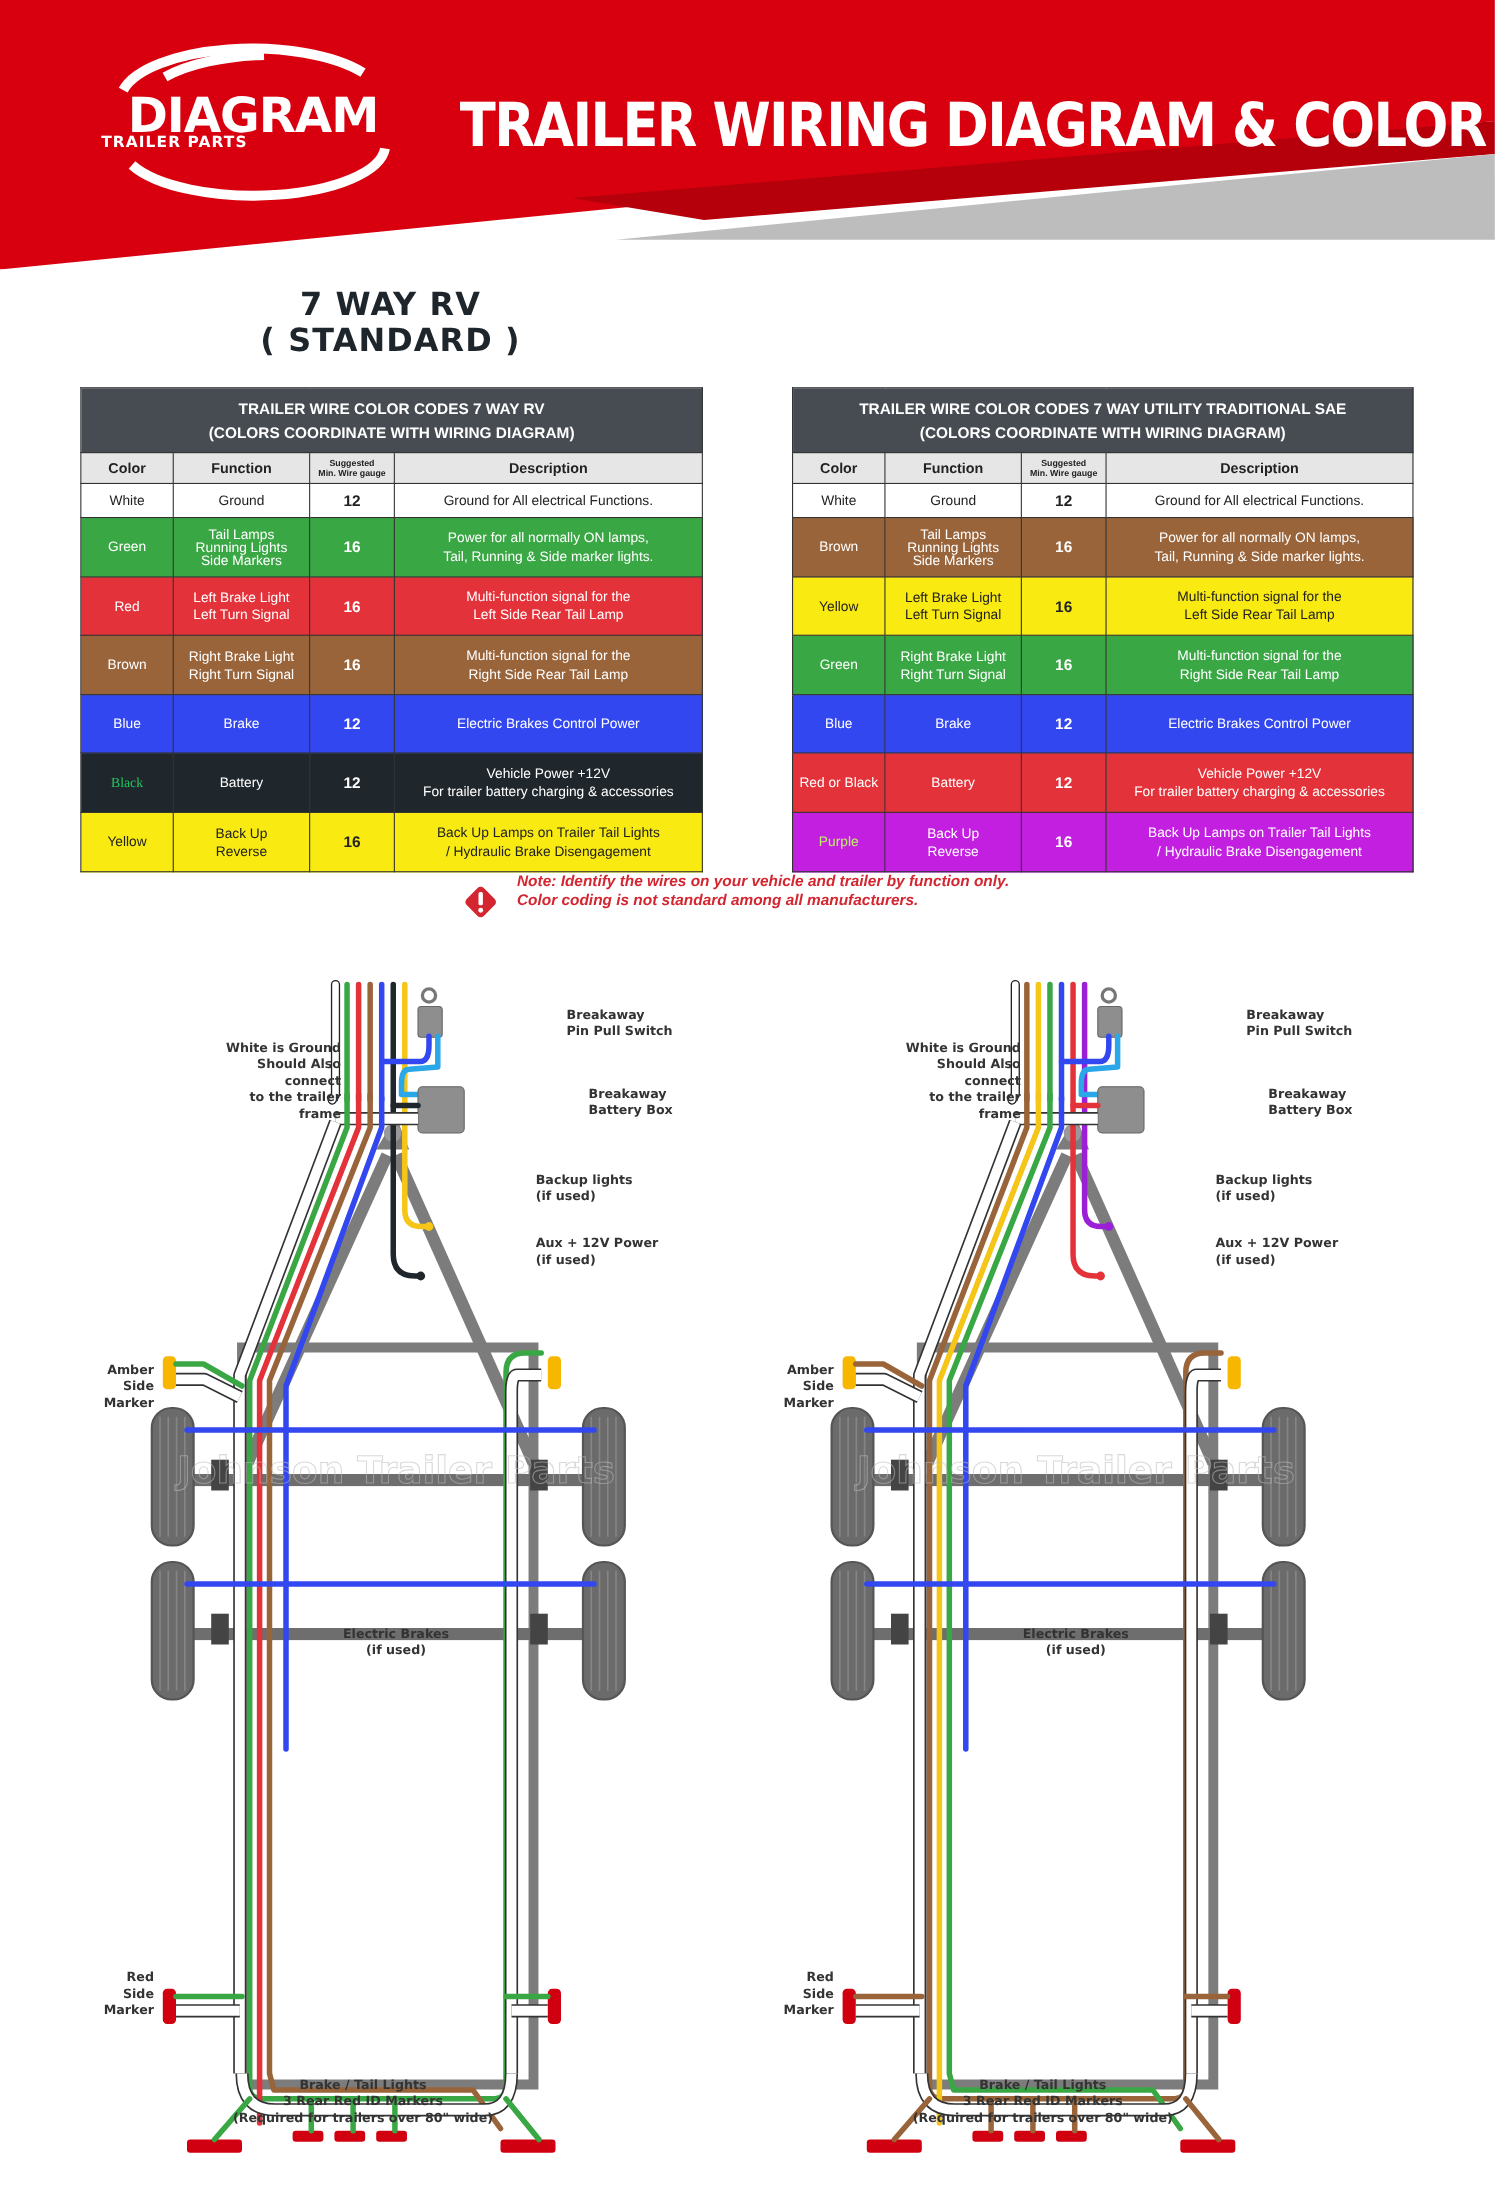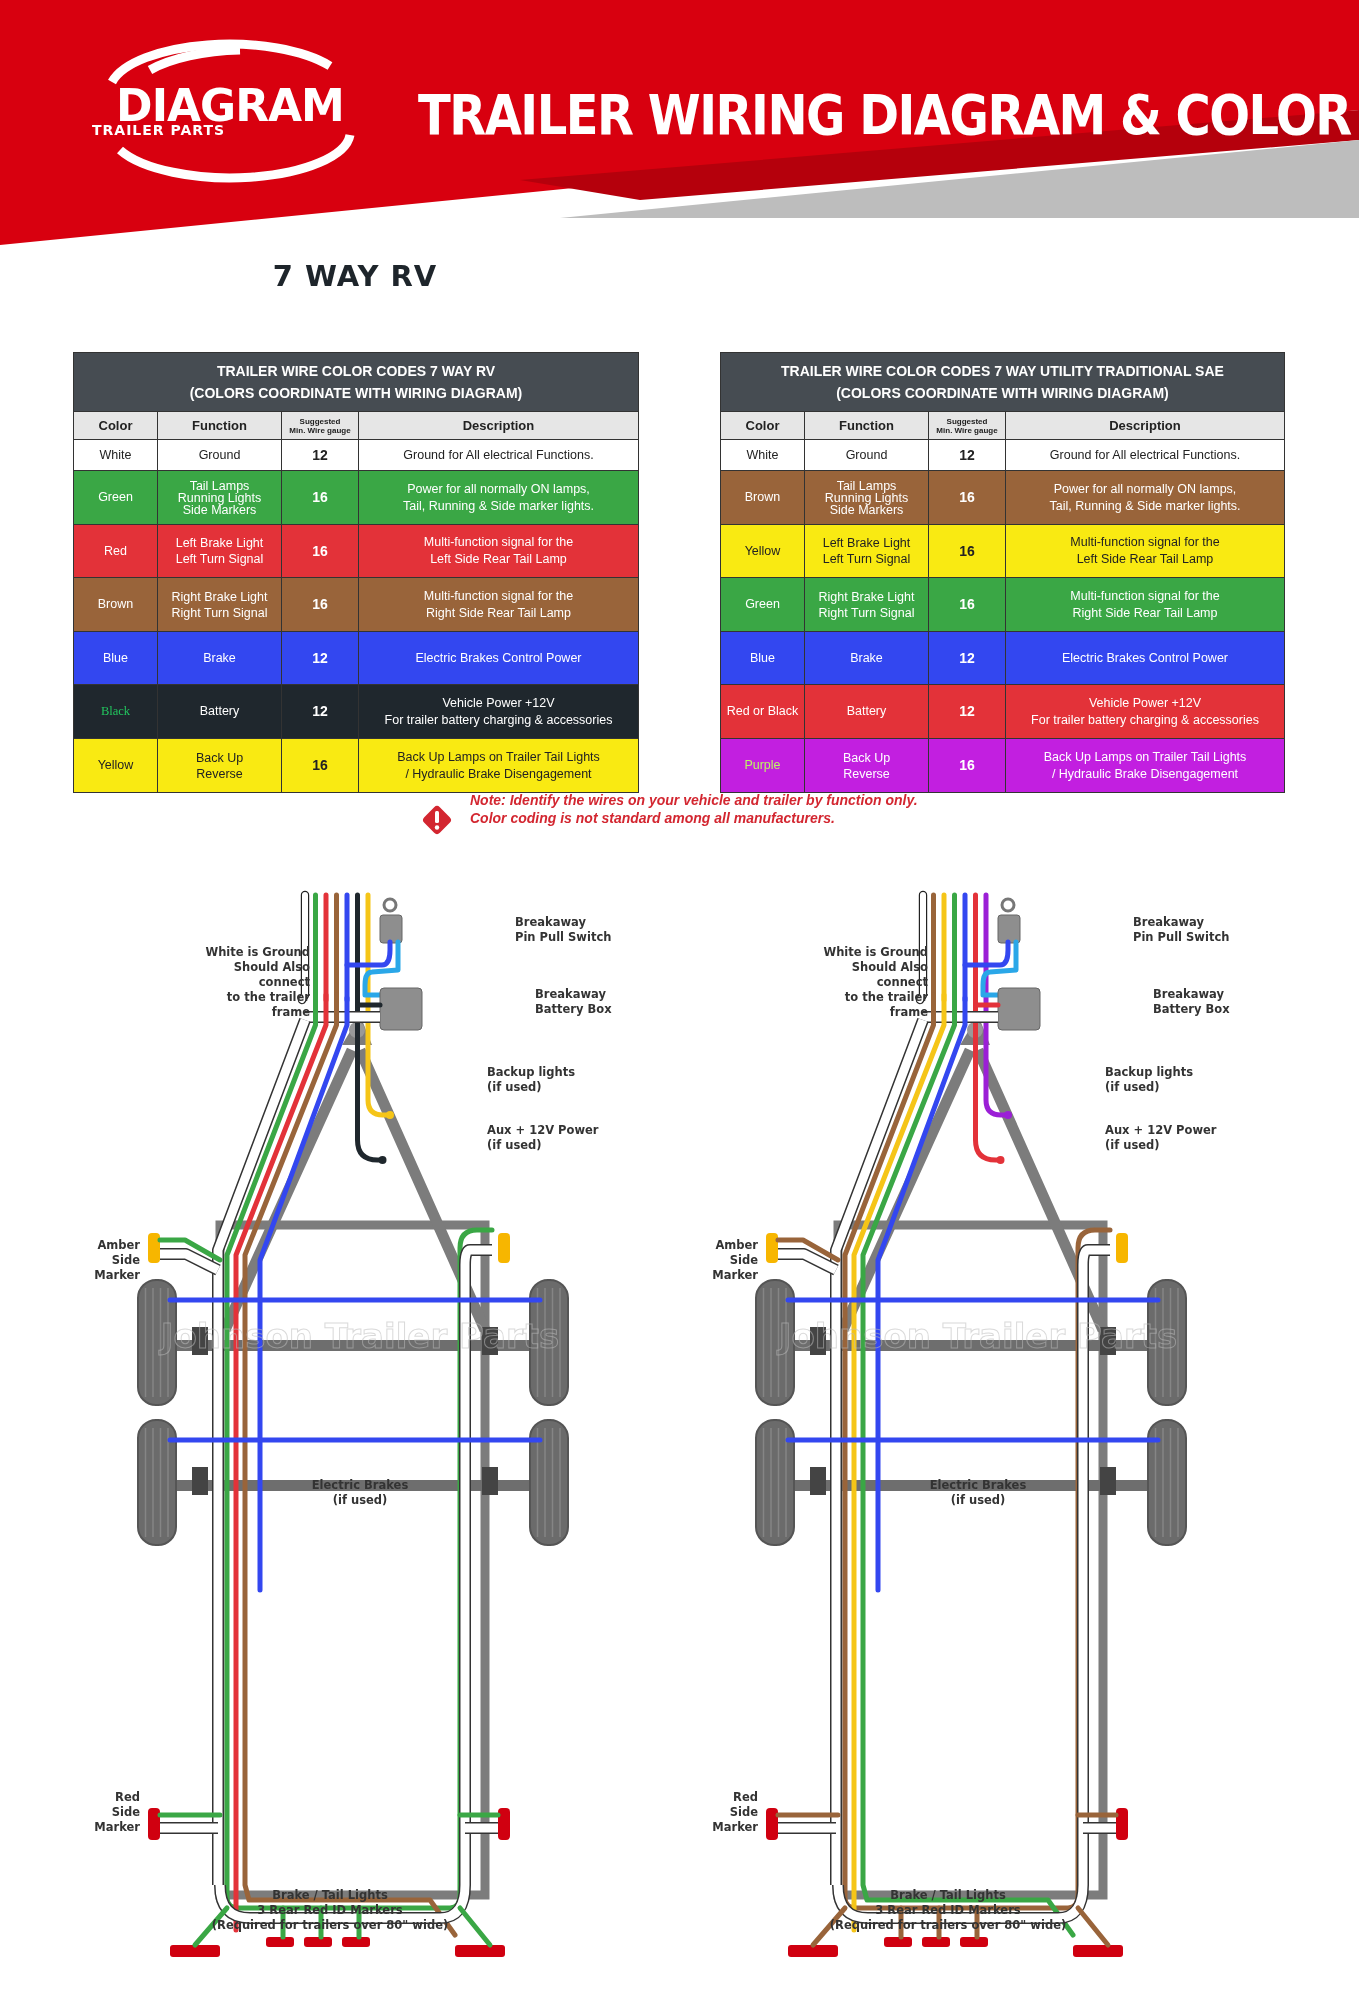--- a/index.html
+++ b/index.html
@@ -34,20 +34,21 @@
     <path d="M350,135 A120,46 0 0 1 120,150"></path>
     <path d="M150,70 A120,48 0 0 1 240,50"></path>
   </g>
 </svg>
 <div class="logo-text">DIAGRAM</div>
 <div class="logo-sub">TRAILER PARTS</div>
 <div class="main-title">TRAILER WIRING DIAGRAM &amp; COLOR CHART</div>
 
 <div class="sec-title" style="left:155px;top:260px;width:400px;">
   <div>7 WAY RV</div>
+  <div>( STANDARD )</div>
 </div>
 <div class="sec-title" style="left:780px;top:260px;width:440px;">
 </div>
 
 <table class="wt" id="table-0" style="left:73px;top:352px;width:566px;">
     <colgroup>
       <col style="width:84px">
       <col style="width:124px">
       <col style="width:77px">
       <col>

